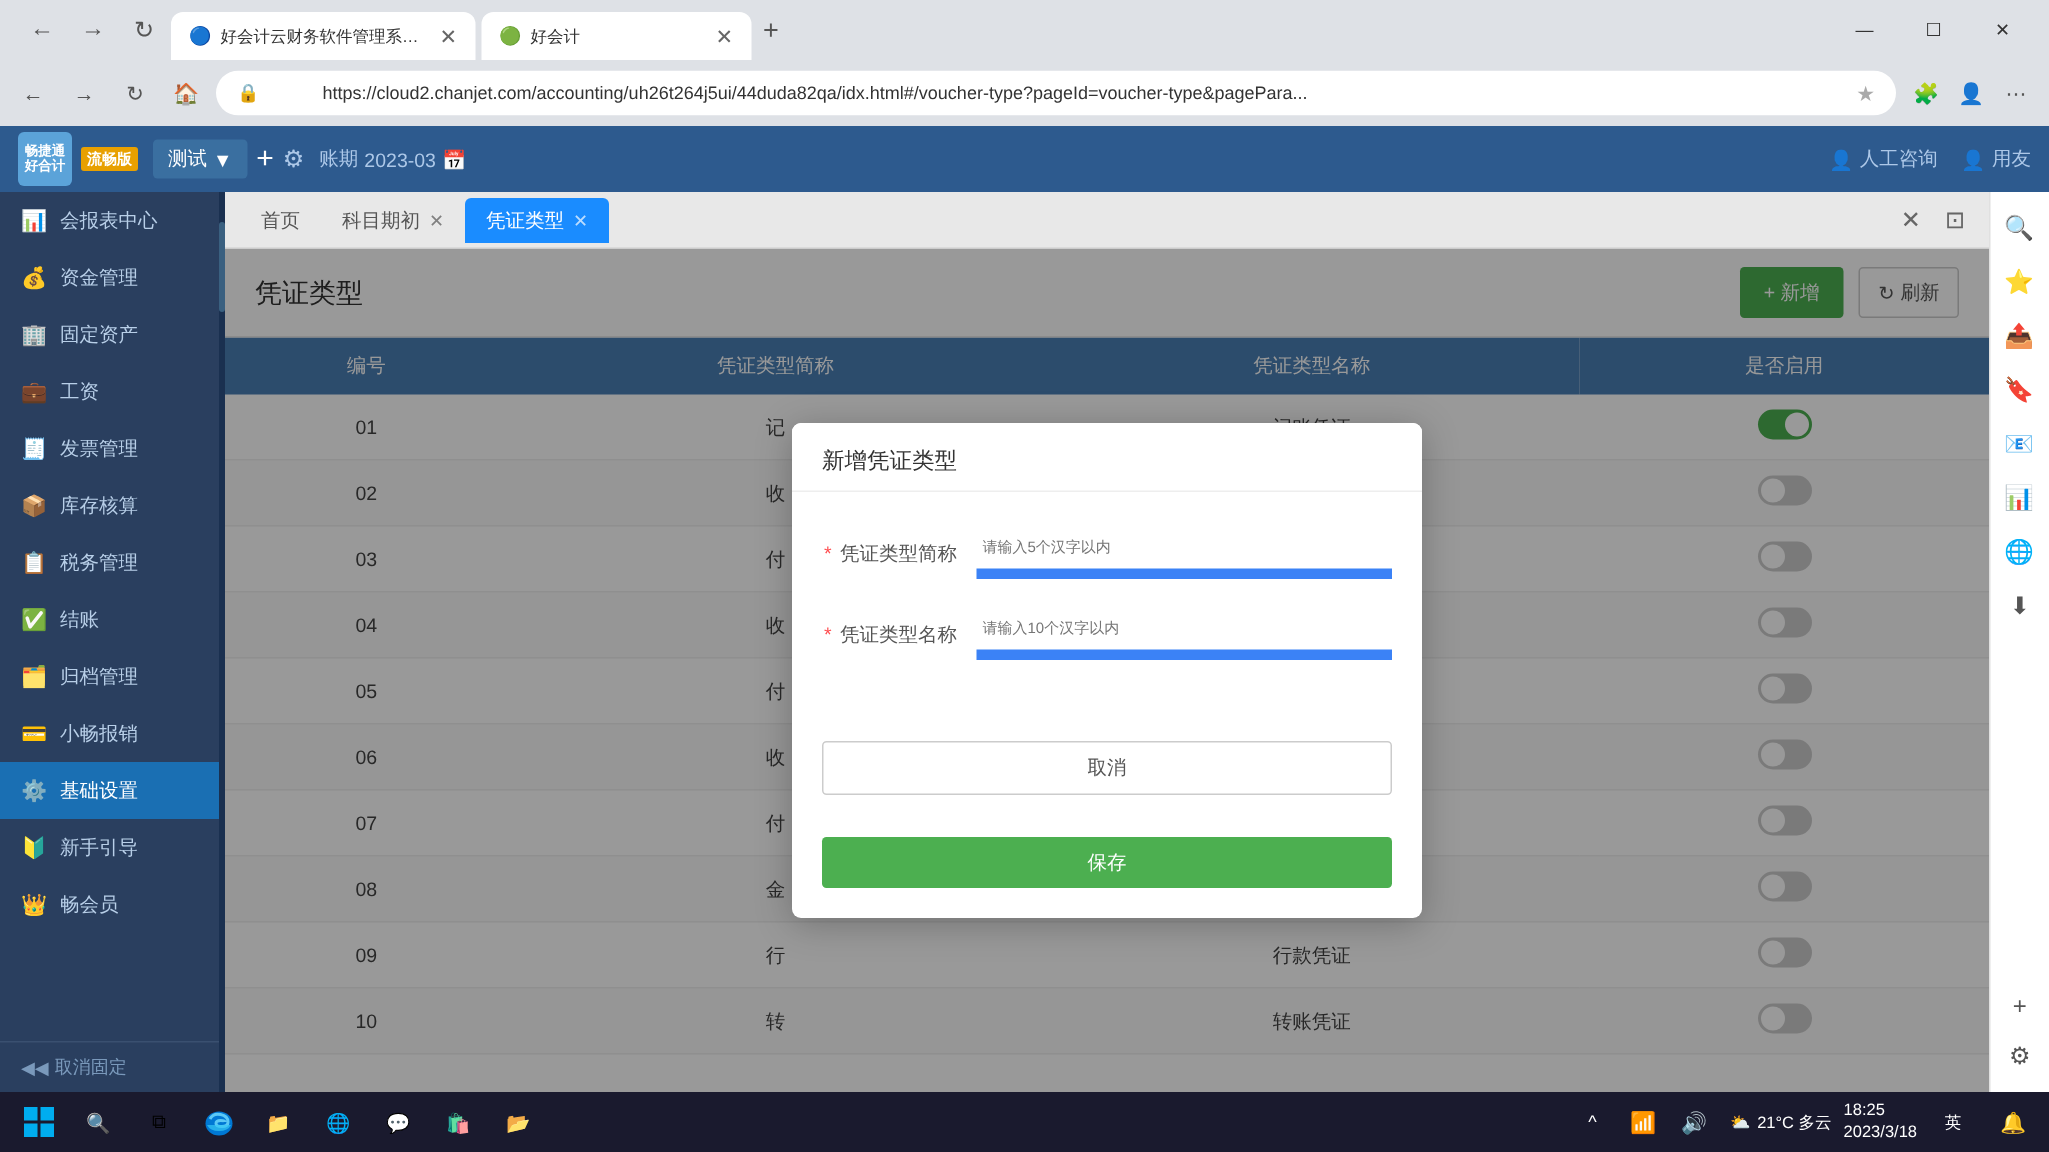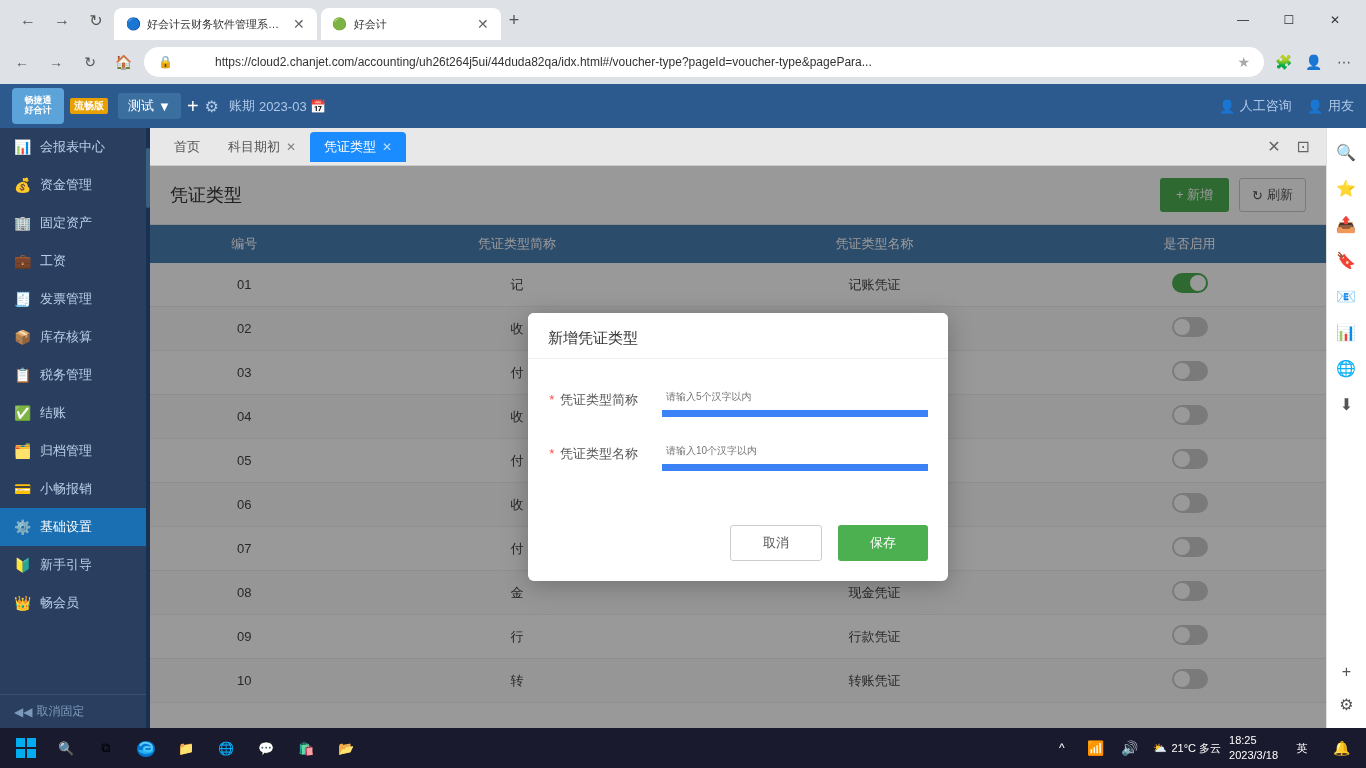--- a/index.html
+++ b/index.html
@@ -20,21 +20,21 @@
     .nav-btn { width: 28px; height: 28px; display: flex; align-items: center; justify-content: center; border-radius: 50%; cursor: pointer; color: #555; font-size: 14px; }
     .address-bar { flex: 1; height: 30px; background: #fff; border-radius: 15px; display: flex; align-items: center; padding: 0 12px; gap: 6px; font-size: 12px; color: #333; border: 2px solid transparent; }
     .address-lock { color: #666; font-size: 12px; }
     .address-text { flex: 1; font-size: 12px; color: #333; overflow: hidden; white-space: nowrap; text-overflow: ellipsis; padding-left: 36px; }
     .toolbar-icons { display: flex; gap: 2px; }
     .toolbar-icon { width: 28px; height: 28px; display: flex; align-items: center; justify-content: center; border-radius: 4px; cursor: pointer; color: #555; font-size: 14px; }
 
     
     .app-header { background: #2d5a8e; height: 44px; display: flex; align-items: center; padding: 0 12px; gap: 10px; }
     .app-logo { display: flex; align-items: center; gap: 6px; color: #fff; font-size: 14px; font-weight: bold; }
-    .logo-icon { width: 52px; height: 36px; background: #5ba3d9; border-radius: 4px; display: flex; align-items: center; justify-content: center; font-size: 11px; color: #fff; font-weight: bold; text-align: center; line-height: 1.2; }
+    .logo-icon { width: 36px; height: 36px; background: #5ba3d9; border-radius: 4px; display: flex; align-items: center; justify-content: center; font-size: 11px; color: #fff; font-weight: bold; text-align: center; line-height: 1.2; }
     .logo-badge { background: #e8a000; color: #fff; font-size: 10px; padding: 1px 4px; border-radius: 2px; }
     .header-workspace { display: flex; align-items: center; gap: 6px; }
     .workspace-btn { background: #3a6fa0; color: #fff; border: none; border-radius: 3px; padding: 4px 10px; font-size: 13px; cursor: pointer; display: flex; align-items: center; gap: 4px; }
     .header-add-btn { background: none; border: none; color: #fff; font-size: 20px; cursor: pointer; }
     .header-settings-btn { background: none; border: none; color: #adc8e8; font-size: 16px; cursor: pointer; }
     .header-period { color: #adc8e8; font-size: 13px; display: flex; align-items: center; gap: 4px; }
     .header-right { margin-left: auto; display: flex; align-items: center; gap: 16px; }
     .consultation-btn { color: #adc8e8; font-size: 13px; display: flex; align-items: center; gap: 4px; cursor: pointer; }
     .user-btn { color: #adc8e8; font-size: 13px; display: flex; align-items: center; gap: 4px; cursor: pointer; }
     
@@ -81,25 +81,25 @@
     
     .right-sidebar { width: 40px; background: #fff; border-left: 1px solid #e0e0e0; display: flex; flex-direction: column; align-items: center; padding: 8px 0; gap: 4px; }
     .rs-icon { width: 32px; height: 32px; display: flex; align-items: center; justify-content: center; border-radius: 4px; cursor: pointer; color: #555; font-size: 16px; }
     .rs-icon.active { color: #1a8cff; }
 
     
     .modal-overlay { position: absolute; top: 0; left: 0; right: 0; bottom: 0; background: rgba(0,0,0,0.4); display: flex; align-items: center; justify-content: center; z-index: 100; }
     .modal { background: #fff; border-radius: 6px; box-shadow: 0 4px 24px rgba(0,0,0,0.25); width: 420px; overflow: hidden; }
     .modal-header { background: #fff; padding: 16px 20px 10px; font-size: 15px; color: #333; font-weight: 500; border-bottom: 1px solid #eee; }
     .modal-body { padding: 24px 20px; }
-    .form-row { display: flex; align-items: center; margin-bottom: 20px; gap: 24px; }
+    .form-row { display: flex; align-items: center; margin-bottom: 20px; gap: 13px; }
     .form-label { width: 90px; text-align: right; font-size: 13px; color: #555; flex-shrink: 0; }
     .form-label .required { color: #ff4d4f; margin-right: 2px; }
     .form-input { flex: 1; height: 34px; border: none; border-bottom: 7px solid #3b82f6; outline: none; font-size: 10px; color: #333; background: transparent; padding: 0 4px; }
-    .modal-footer { padding: 10px 20px 20px; display: flex; justify-content: flex-end; gap: 16px; }
+    .modal-footer { padding: 10px 20px 20px; display: flex; justify-content: center; gap: 28px; flex-direction: column; }
     .btn-cancel { background: #fff; color: #555; border: 1px solid #ccc; border-radius: 3px; padding: 8px 32px; font-size: 13px; cursor: pointer; }
     .btn-save { background: #4caf50; color: #fff; border: none; border-radius: 3px; padding: 8px 32px; font-size: 13px; cursor: pointer; }
 
     
     .taskbar { height: 40px; background: #1a1a2e; display: flex; align-items: center; padding: 0 8px; gap: 4px; position: fixed; bottom: 0; left: 0; right: 0; }
     .taskbar-start { width: 36px; height: 36px; display: flex; align-items: center; justify-content: center; cursor: pointer; }
     .taskbar-btn { width: 36px; height: 36px; display: flex; align-items: center; justify-content: center; border-radius: 4px; cursor: pointer; }
     .taskbar-right { margin-left: auto; display: flex; align-items: center; gap: 8px; color: #fff; font-size: 11px; }
     .taskbar-clock { text-align: left; line-height: 1.4; }
     .taskbar-icon { width: 32px; height: 32px; display: flex; align-items: center; justify-content: center; cursor: pointer; }

